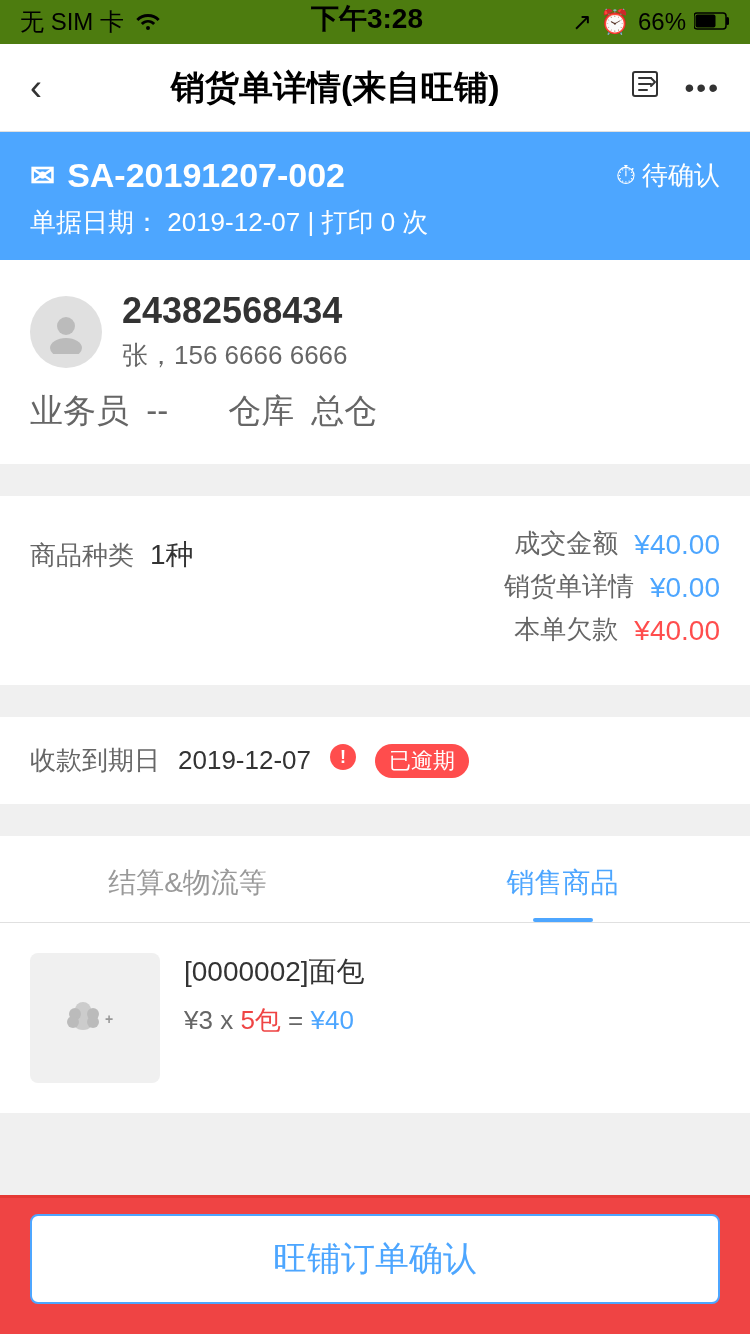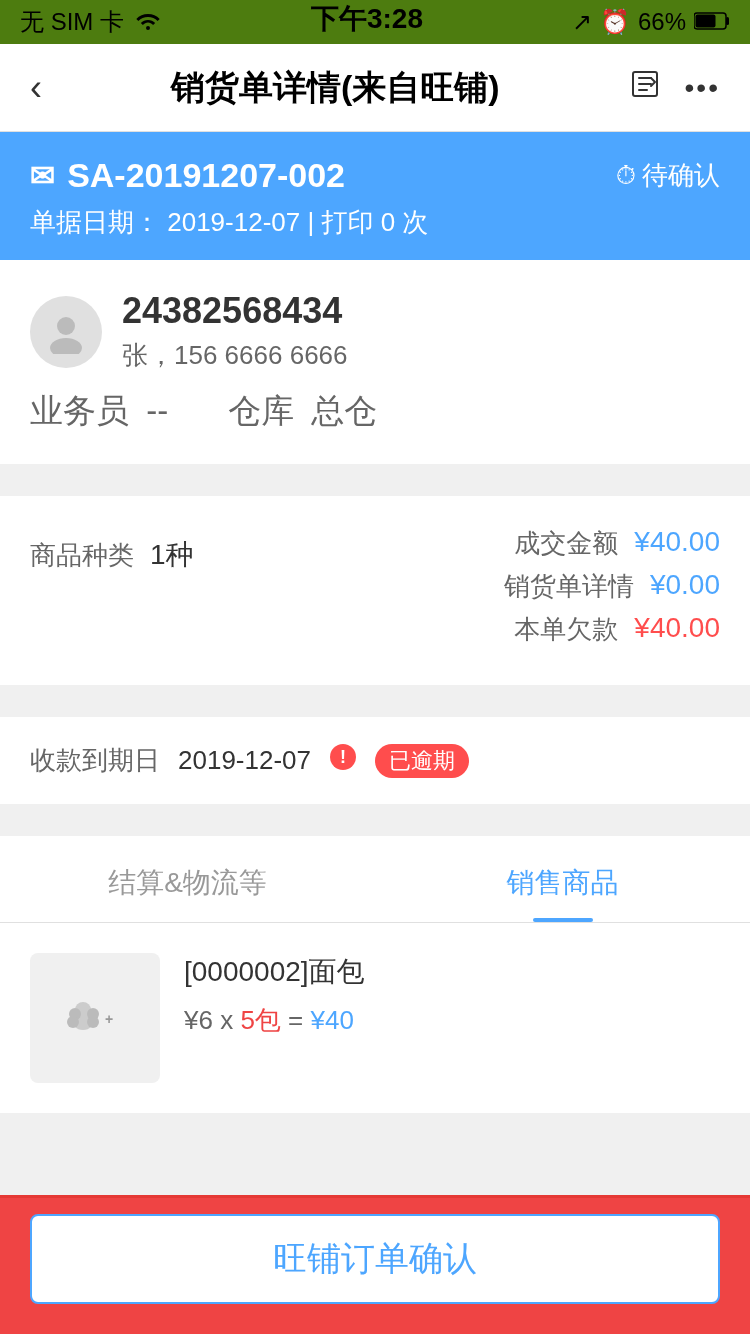--- a/index.html
+++ b/index.html
@@ -126,21 +126,21 @@
       font-size: 26px;
       color: #666;
     }
     .summary-right {
       text-align: right;
       font-size: 26px;
     }
     .summary-row {
       display: flex;
       justify-content: flex-end;
-      align-items: flex-start;
+      align-items: flex-end;
       gap: 16px;
       margin-bottom: 8px;
     }
     .summary-label { color: #666; }
     .summary-val-blue { color: #4da6ff; font-size: 28px; }
     .summary-val-red { color: #ff4d4d; font-size: 28px; }
 
     
     .due-section {
       background: #fff;
@@ -402,21 +402,21 @@
       <circle cx="38" cy="26" r="6" fill="#bbb"></circle>
       <circle cx="20" cy="26" r="6" fill="#bbb"></circle>
       <circle cx="18" cy="34" r="6" fill="#bbb"></circle>
       <circle cx="38" cy="34" r="6" fill="#bbb"></circle>
       <text x="50" y="36" font-size="14" fill="#999" font-weight="bold">+</text>
     </svg>
   </div>
   <div class="product-info">
     <div class="product-name">[0000002]面包</div>
     <div class="product-price">
-      <span>¥6 x </span><span class="product-qty-highlight">5包</span><span> = </span><span class="product-price-highlight">¥40</span>
+      <span>¥3 x </span><span class="product-qty-highlight">5包</span><span> = </span><span class="product-price-highlight">¥40</span>
     </div>
   </div>
 </div>
 
 <div class="empty-area"></div>
 
 <div class="bottom-bar">
   <button class="confirm-button">旺铺订单确认</button>
 </div>
 

